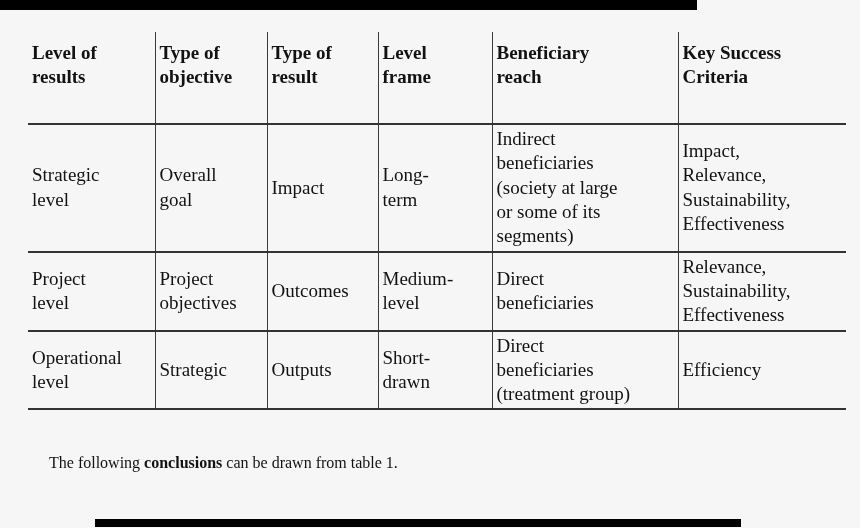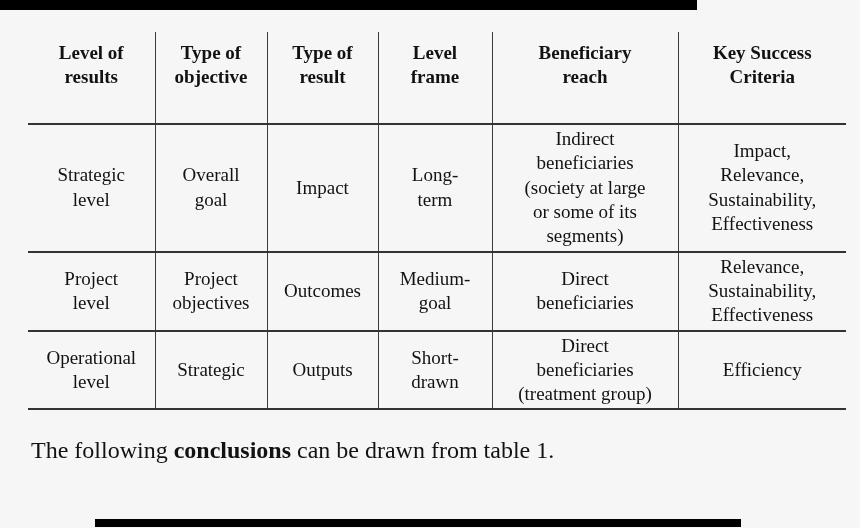--- a/index.html
+++ b/index.html
@@ -38,21 +38,21 @@
     width: 818px;
     border-collapse: collapse;
     table-layout: fixed;
     font-size: 19px;
     line-height: 1.28;
   }
   .results th,
   .results td {
     border-right: 1.6px solid #3a3a3a;
     border-bottom: 2px solid #333333;
-    text-align: center;
+    text-align: left;
     white-space: pre-line;
     padding: 2px 4px;
     overflow: hidden;
   }
   .results th:last-child,
   .results td:last-child {
     border-right: none;
     margin-left: 9px;
   }
   .results th {
@@ -67,22 +67,22 @@
   .results td {
     vertical-align: middle;
   }
   .results td:first-child {
     font-weight: normal;
   }
   .caption {
     position: absolute;
     left: 31px;
     top: 435px;
-    margin: 0;
-    font-size: 24px;
+    margin: 18px;
+    font-size: 16px;
     line-height: 1.25;
     color: #121212;
   }
   .caption b { font-weight: bold; }
 </style>
 </head>
 <body>
 
 <div class="bar top"></div>
 
@@ -130,21 +130,21 @@
 Sustainability,
 Effectiveness</td>
     </tr>
     <tr class="row-project">
       <td>Project
 level</td>
       <td>Project
 objectives</td>
       <td>Outcomes</td>
       <td>Medium-
-goal</td>
+level</td>
       <td>Direct
 beneficiaries</td>
       <td>Relevance,
 Sustainability,
 Effectiveness</td>
     </tr>
     <tr class="row-operational">
       <td>Operational
 level</td>
       <td>Strategic</td>

